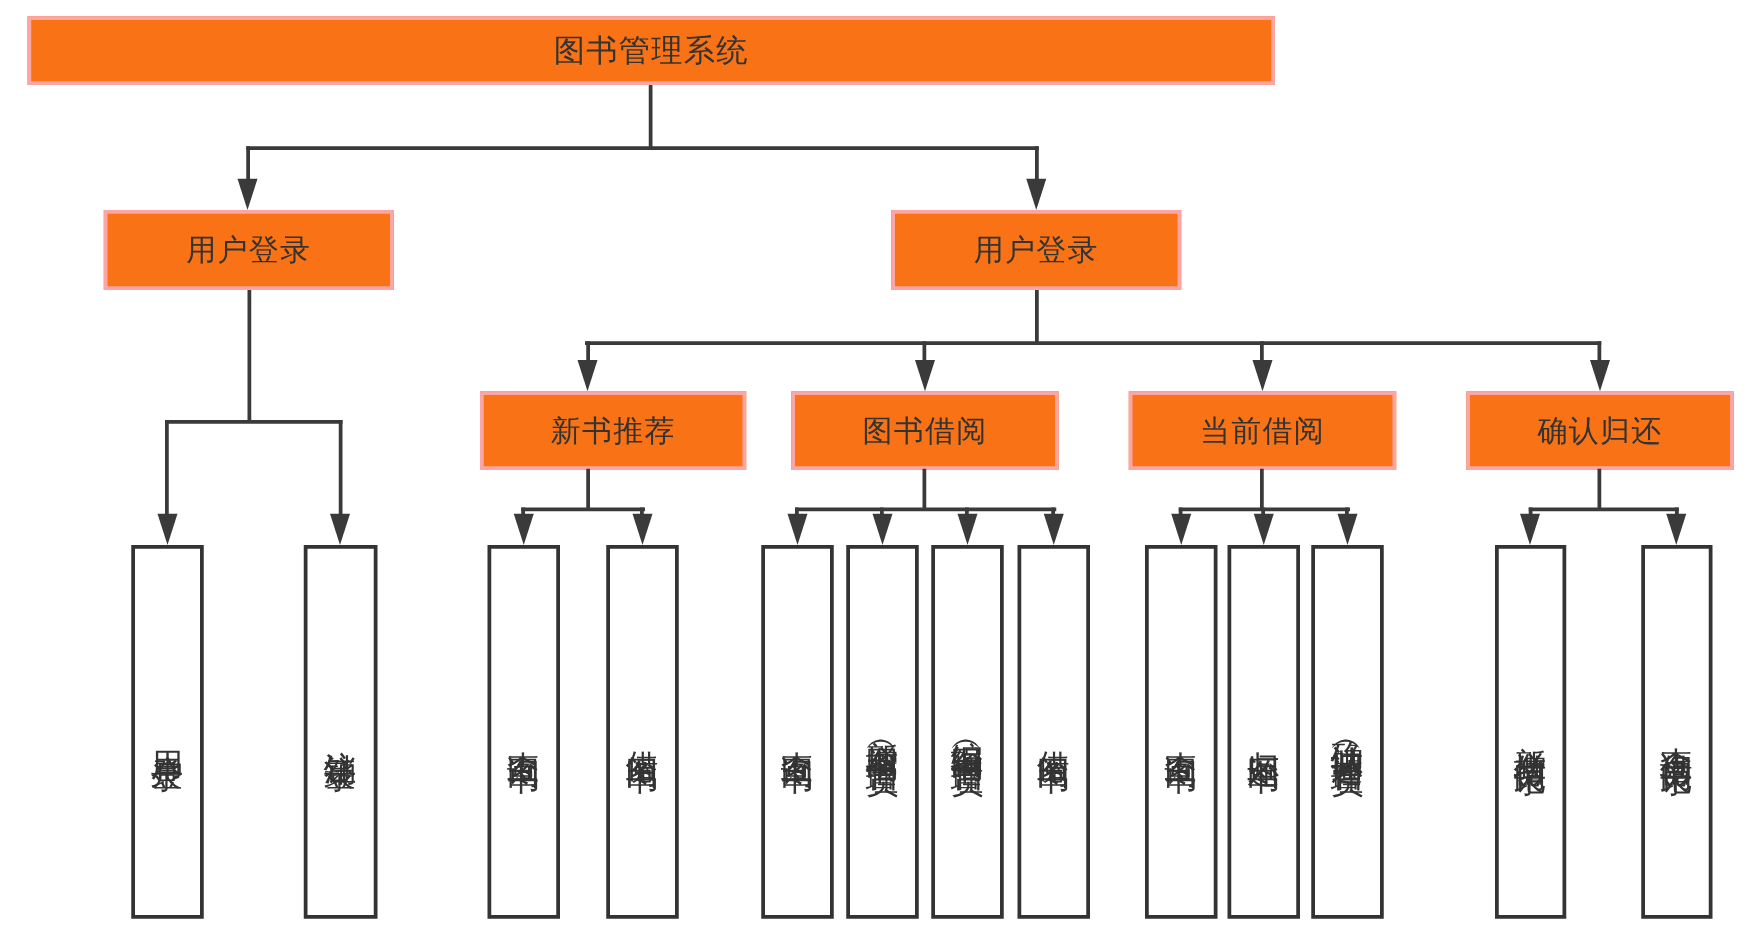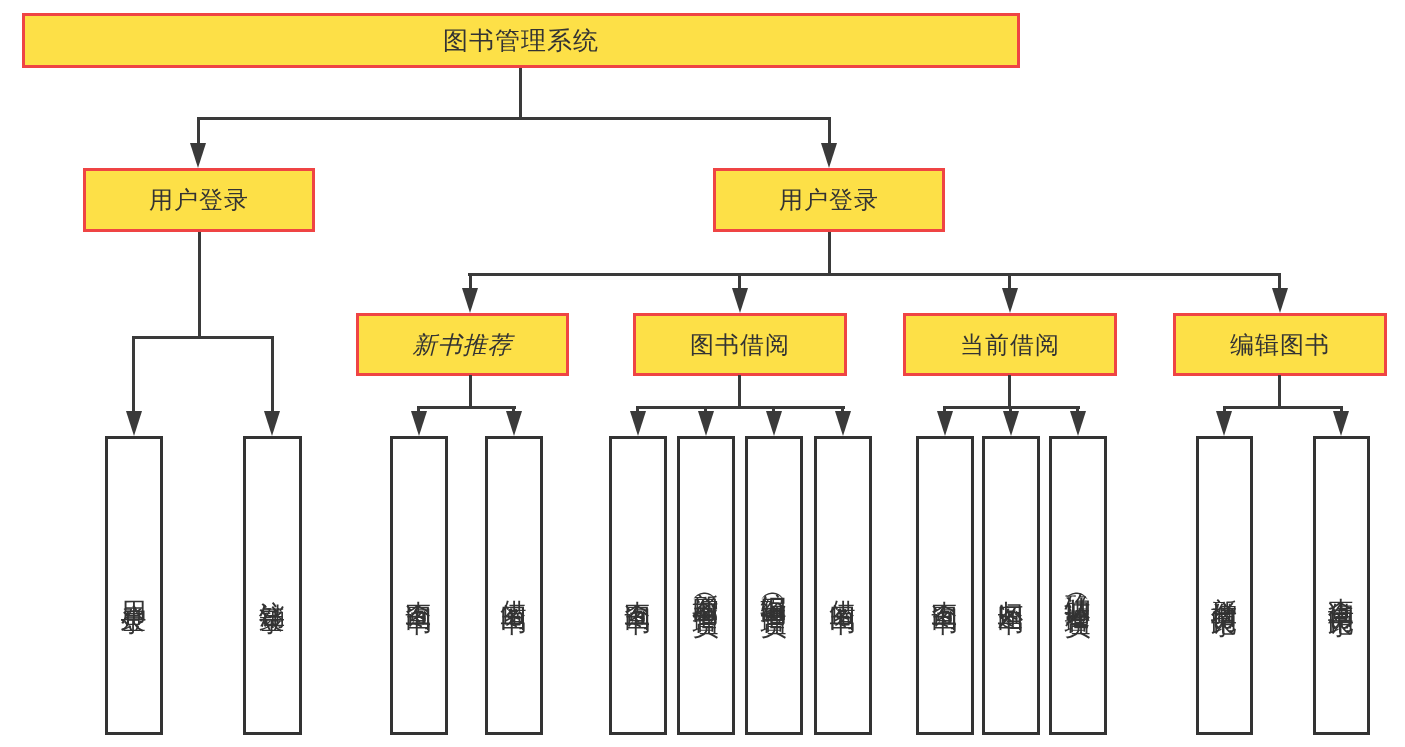--- a/index.html
+++ b/index.html
@@ -6,22 +6,22 @@
   .canvas{
     position:relative;
     width:1405px;height:747px;
     background:#ffffff;
     font-family:"Liberation Sans","DejaVu Sans",sans-serif;
     overflow:hidden;
   }
   
   .hnode{
     position:absolute;
-    border:3px solid #ef4444;
-    background:#fde047;
+    border:3px solid #fca5a5;
+    background:#f97316;
     display:flex;align-items:center;justify-content:center;
     color:#333333;
     box-sizing:border-box;
   }
   .root-label{font-size:25px;letter-spacing:1px;}
   .hnode-label{font-size:24px;letter-spacing:1px;}
   .vnode{
     position:absolute;
     top:436px;height:299px;
     border:3px solid #333333;
@@ -67,31 +67,31 @@
     <span class="root-label">图书管理系统</span>
   </div>
 
   <div class="hnode" style="left:83px;top:168px;width:232px;height:64px;">
     <span class="hnode-label">用户登录</span>
   </div>
   <div class="hnode" style="left:713px;top:168px;width:232px;height:64px;">
     <span class="hnode-label">用户登录</span>
   </div>
 
-  <div class="hnode" style="left:356px;top:313px;width:213px;height:63px;font-style:italic;">
+  <div class="hnode" style="left:384px;top:313px;width:213px;height:63px;">
     <span class="hnode-label">新书推荐</span>
   </div>
   <div class="hnode" style="left:903px;top:313px;width:214px;height:63px;">
     <span class="hnode-label">当前借阅</span>
   </div>
   <div class="hnode" style="left:633px;top:313px;width:214px;height:63px;">
     <span class="hnode-label">图书借阅</span>
   </div>
   <div class="hnode" style="left:1173px;top:313px;width:214px;height:63px;">
-    <span class="hnode-label">编辑图书</span>
+    <span class="hnode-label">确认归还</span>
   </div>
 
   <div class="vnode" style="left:105px;width:58px;">
     <span class="vtext">用户登录</span>
   </div>
   <div class="vnode" style="left:243px;width:59px;">
     <span class="vtext">注销登录</span>
   </div>
 
   <div class="vnode" style="left:390px;width:58px;">

